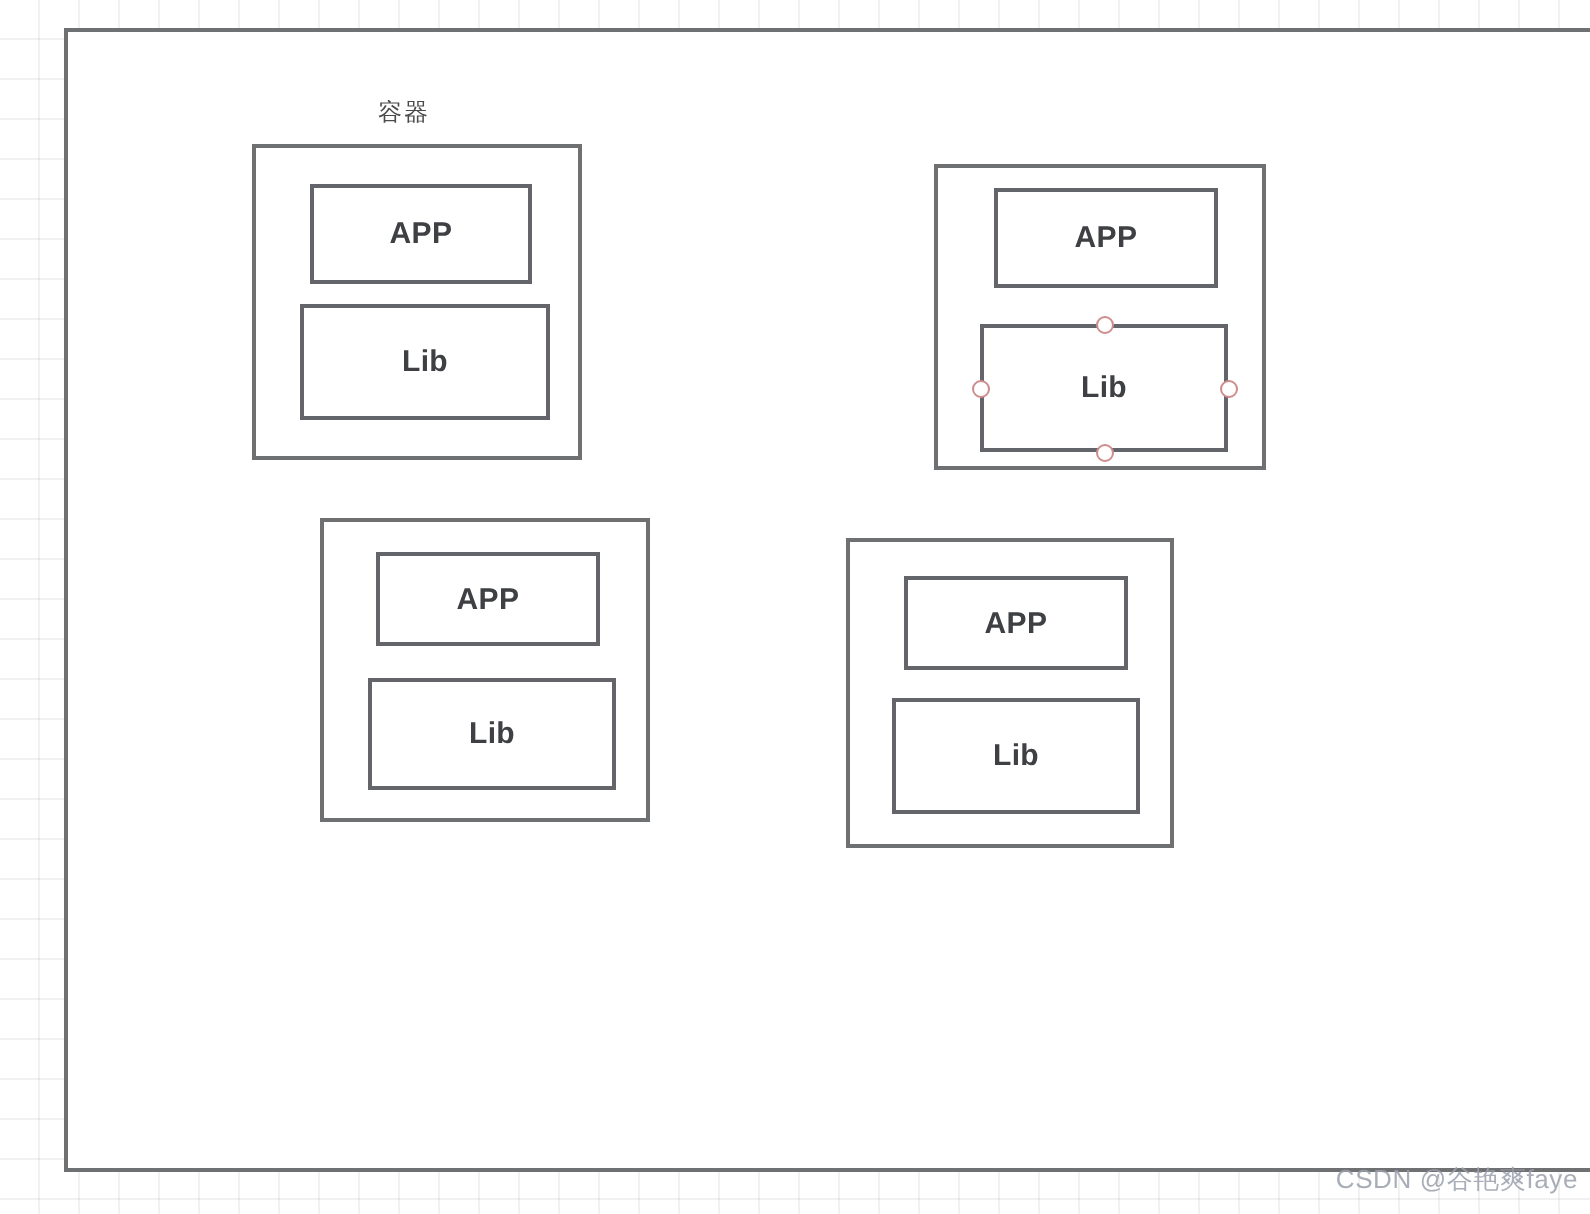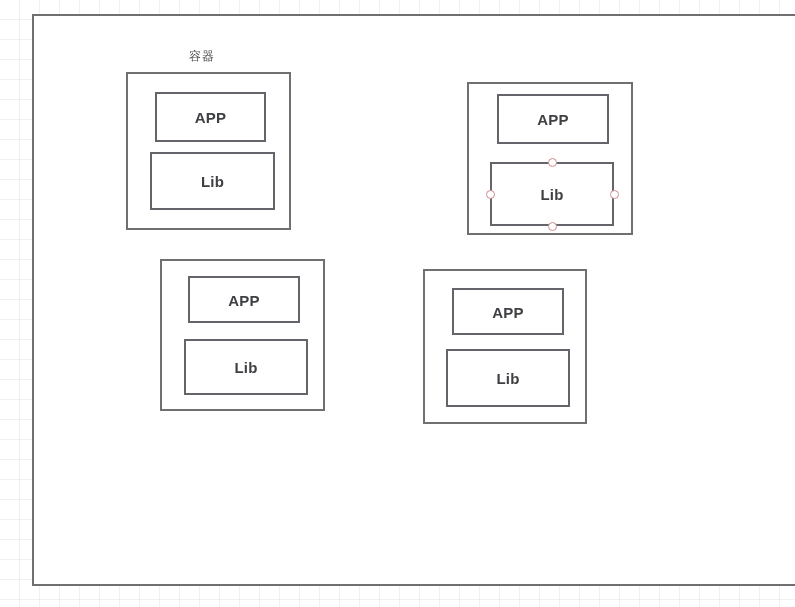--- a/index.html
+++ b/index.html
@@ -154,14 +154,15 @@
           </div>
           <div class="box inner" style="left: 21px; top: 78px; width: 124px; height: 58px;">
             <div class="label">Lib</div>
           </div>
         </div>
       </div>
 
 
   </div>
 
+  <div id="watermark">CSDN @谷艳爽faye</div>
 
 </div>
 
 </body></html>

